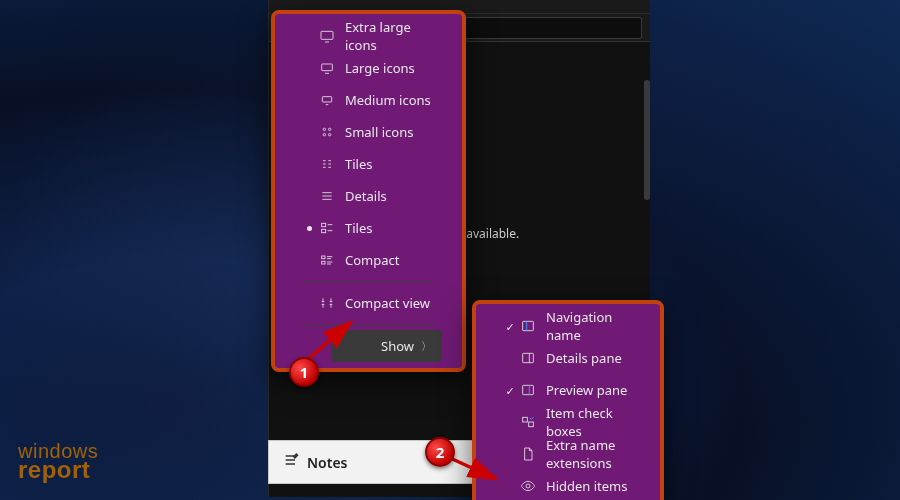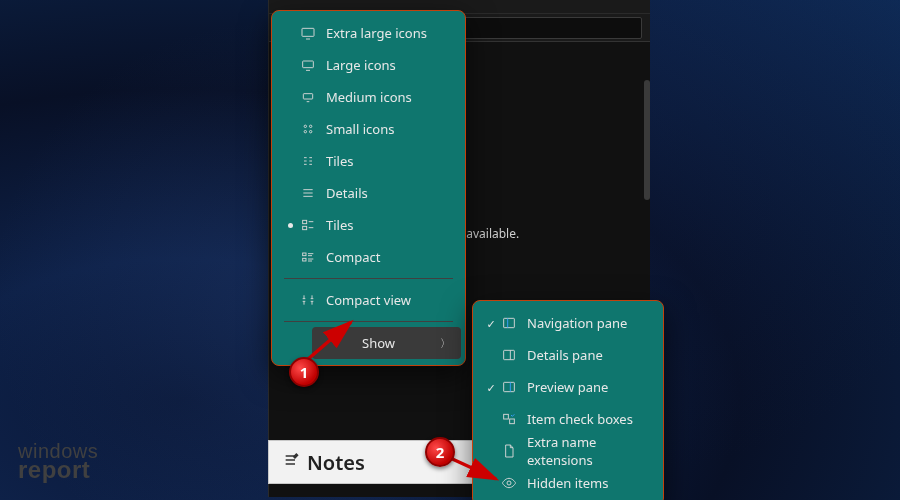--- a/index.html
+++ b/index.html
@@ -47,32 +47,32 @@
   .explorer-scrollbar {
     position: absolute; right: 0; top: 80px; width: 6px; height: 120px;
     background: #3a3a3a; border-radius: 3px;
   }
 
   
   .notes-bar {
     position: absolute; left: 268px; top: 440px; width: 290px; height: 44px;
     background: #f2f2f2; border: 1px solid #c8c8c8;
     display: flex; align-items: center; gap: 8px; padding-left: 14px;
-    color: #222; font-size: 20px; font-weight: 600;
+    color: #222; font-size: 14px; font-weight: 600;
   }
   .notes-bar .nicon { font-size: 16px; color: #444; }
 
   
   .menu {
     position: absolute;
-    background: #0f766e;
-    border: 1px solid #c2410c;
+    background: #701a75;
+    border: 4px solid #c2410c;
     border-radius: 8px;
     box-shadow: 0 10px 30px rgba(0,0,0,0.6);
-    padding: 6px 4px;
+    padding: 6px 20px;
     font-size: 13px;
   }
   .menu-view { top: 10px; left: 271px; width: 195px; }
   .menu-show { top: 300px; left: 472px; width: 192px; }
 
   .item {
     display: flex; align-items: center;
     height: 32px;
     padding: 0 10px 0 6px;
     border-radius: 4px;
@@ -96,21 +96,21 @@
     border:2px solid #8e0000;
     color:#fff; font-weight:700; font-size:15px;
     display:flex; align-items:center; justify-content:center;
     box-shadow: 0 2px 4px rgba(0,0,0,0.5);
   }
   .arrow { position:absolute; pointer-events:none; }
 
   
   .wr-logo {
     position: absolute; left: 18px; bottom: 18px;
-    color: #404040; line-height: 0.95;
+    color: #a16207; line-height: 0.95;
     font-family: "Segoe UI", sans-serif;
   }
   .wr-logo .l1 { font-size: 20px; font-weight: 400; letter-spacing: 0.5px; }
   .wr-logo .l2 { font-size: 24px; font-weight: 700; letter-spacing: 0.5px; margin-top: -2px; }
 </style>
 </head>
 <body class="noise">
 
 <div class="explorer-dark">
   <div class="explorer-titlebar"></div>
@@ -251,21 +251,21 @@
 <div class="menu menu-show">
 
   <div class="item">
     <span class="check">✓</span>
     <span class="ic">
         <svg viewBox="0 0 24 24">
           <rect x="4" y="5" width="16" height="14" rx="1"></rect>
           <path d="M10 5v14" stroke="#3aa0ff"></path>
         </svg>
       </span>
-    <span class="lbl">Navigation pane</span>
+    <span class="lbl">Navigation name</span>
   </div>
 
   <div class="item">
     <span class="check"></span>
     <span class="ic">
         <svg viewBox="0 0 24 24">
           <rect x="4" y="5" width="16" height="14" rx="1"></rect>
           <path d="M14 5v14"></path>
         </svg>
       </span>

